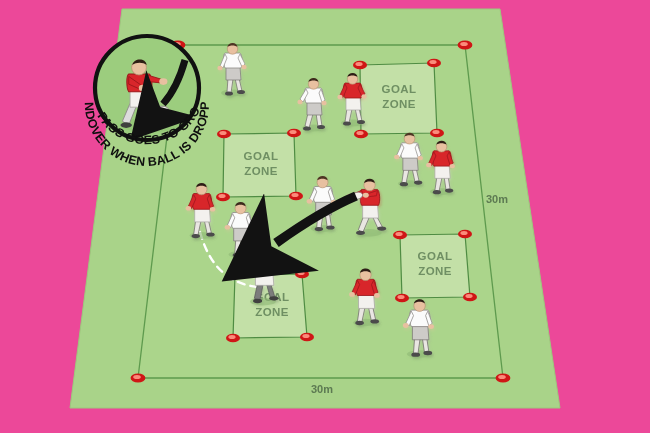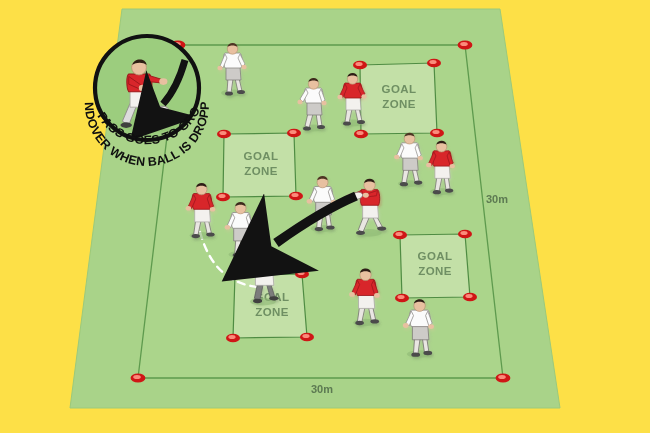--- a/index.html
+++ b/index.html
@@ -7,21 +7,21 @@
     padding: 0;
     background: #ffffff;
   }
   body {
     font-family: "Liberation Sans", sans-serif;
   }
   #stage {
     position: relative;
     width: 650px;
     height: 433px;
-    background: #fde047;
+    background: #ec4899;
     overflow: hidden;
   }
   #stage svg {
     position: absolute;
     left: 0;
     top: 0;
   }
   .zone-label {
     font-family: "Liberation Sans", sans-serif;
     font-size: 11.5px;

